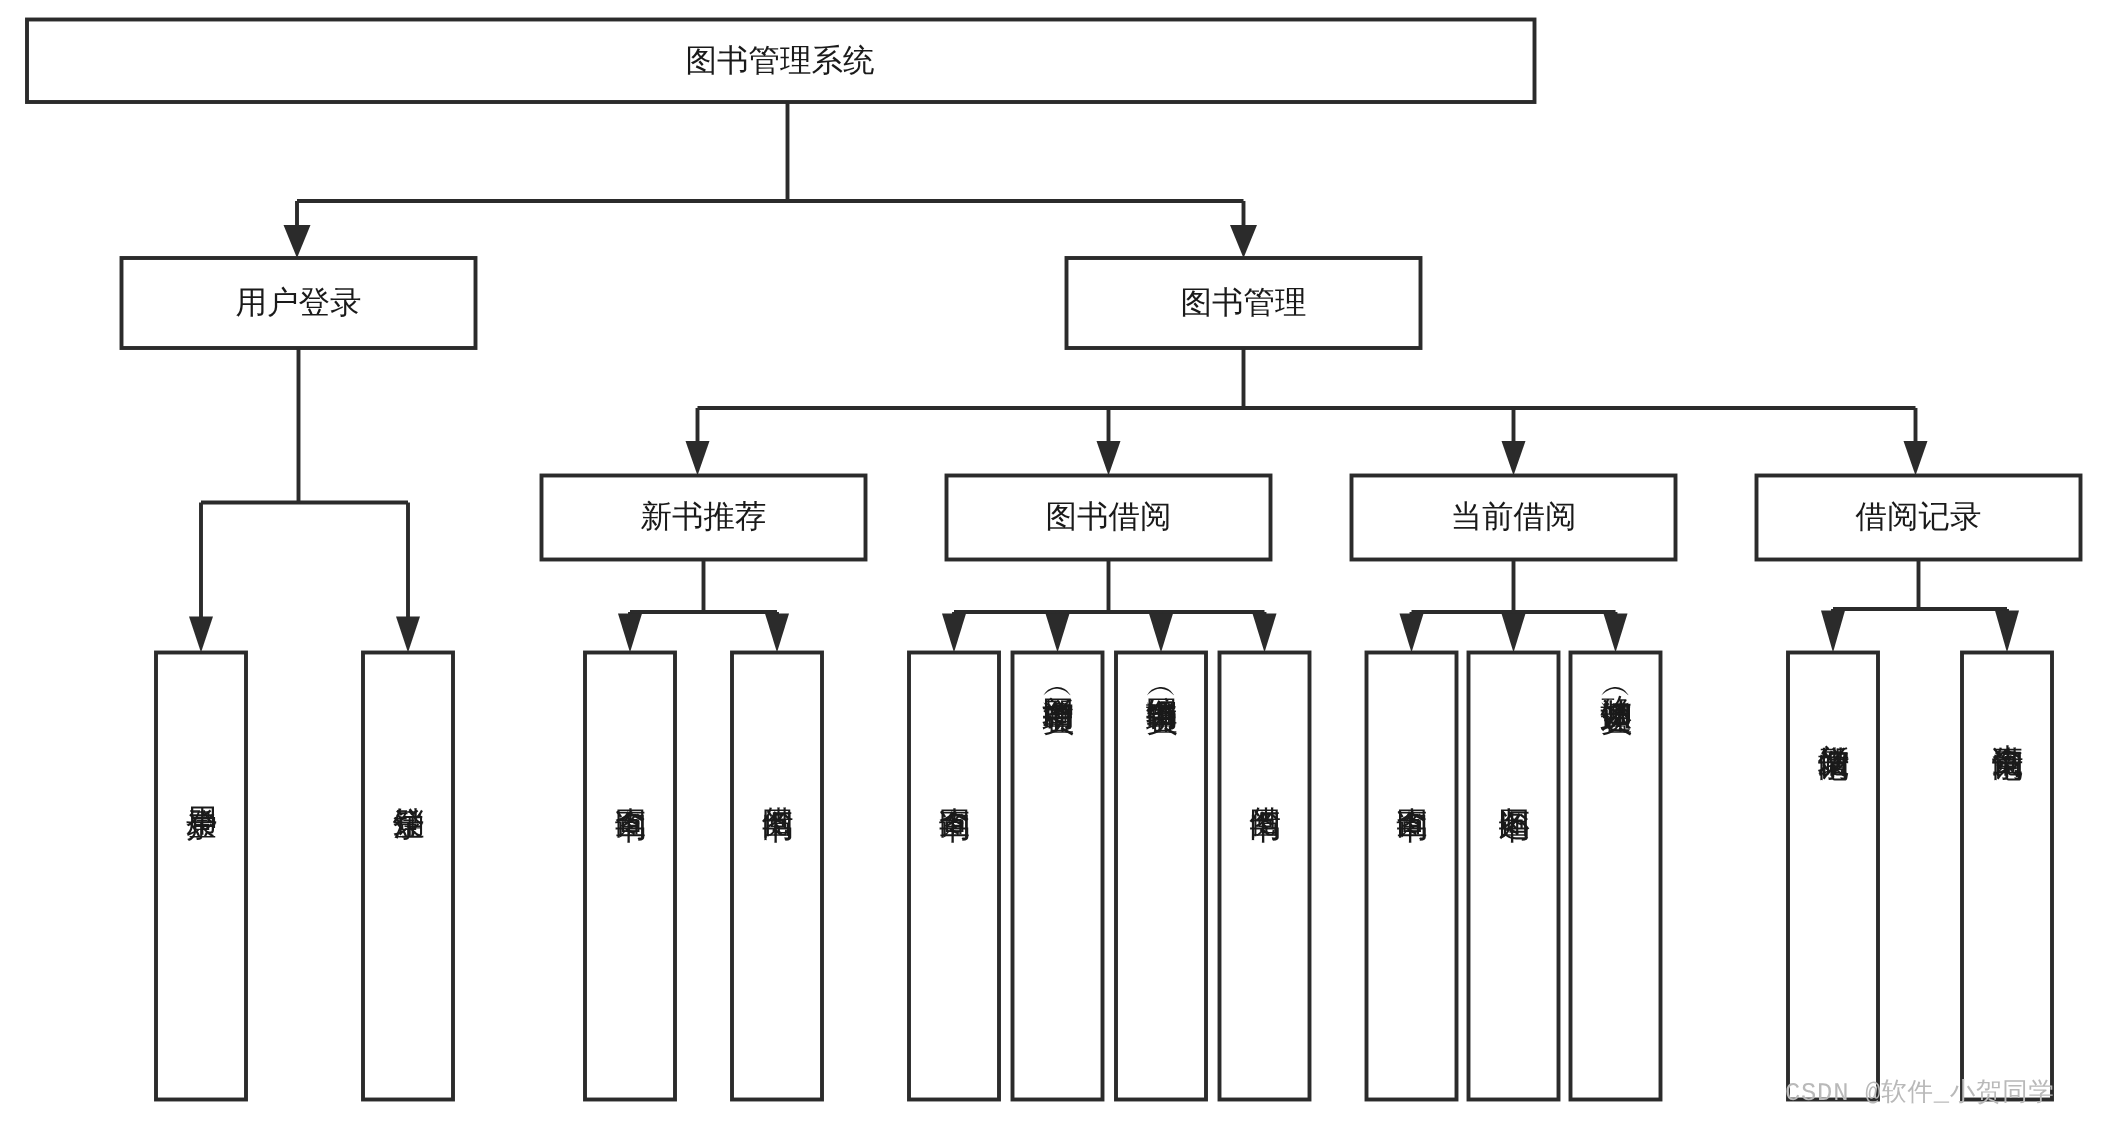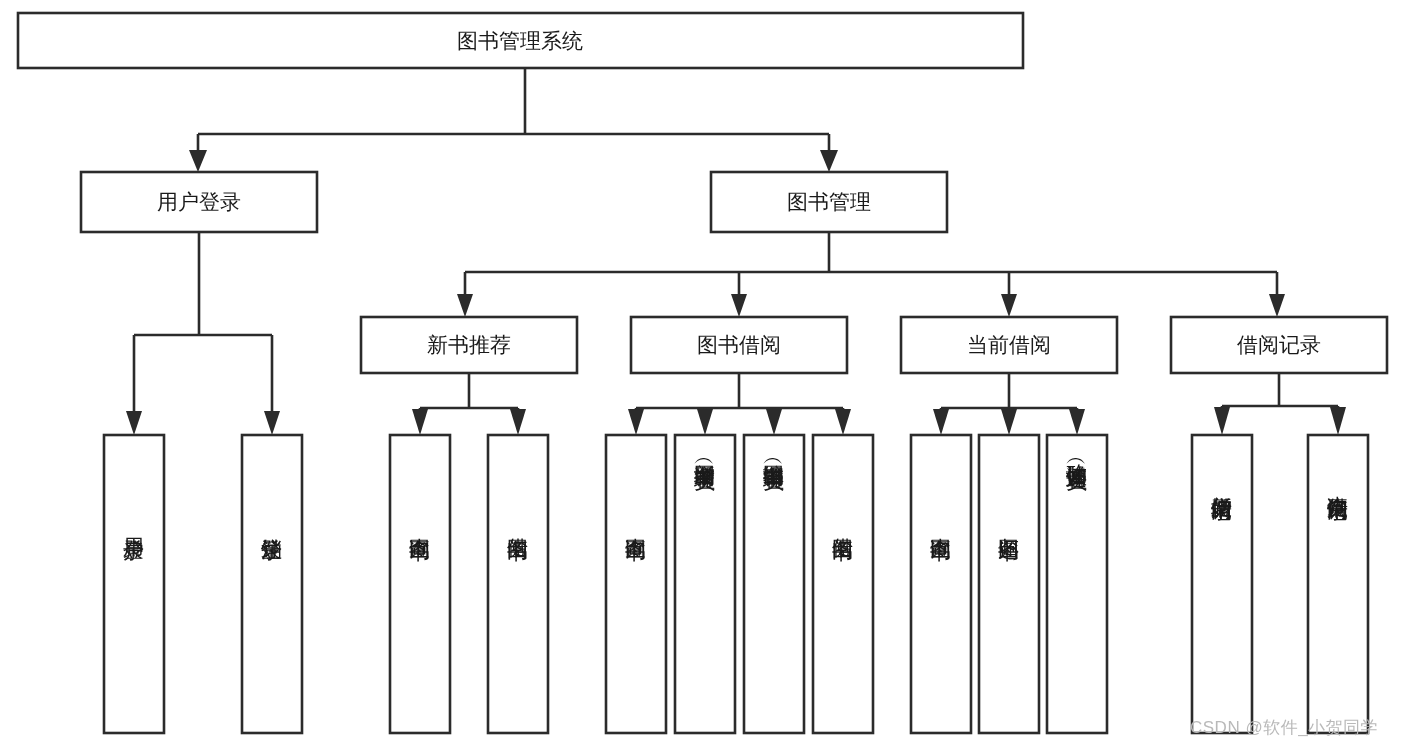--- a/index.html
+++ b/index.html
@@ -67,21 +67,21 @@
     text-orientation: upright;
     font-family: "Liberation Sans", "DejaVu Sans", sans-serif;
     font-size: 21px;
     line-height: 1.0;
     color: #1a1a1a;
     letter-spacing: 1px;
     white-space: nowrap;
   }
   .watermark {
     position: absolute;
-    font-family: Liberation Sans, sans-serif;
+    font-family: Liberation Mono, monospace;
     font-size: 17px;
     color: #b9b9b9;
     white-space: nowrap;
     left: 1190px;
     top: 716px;
     letter-spacing: 0.5px;
   }
 </style>
 </head>
 <body>

